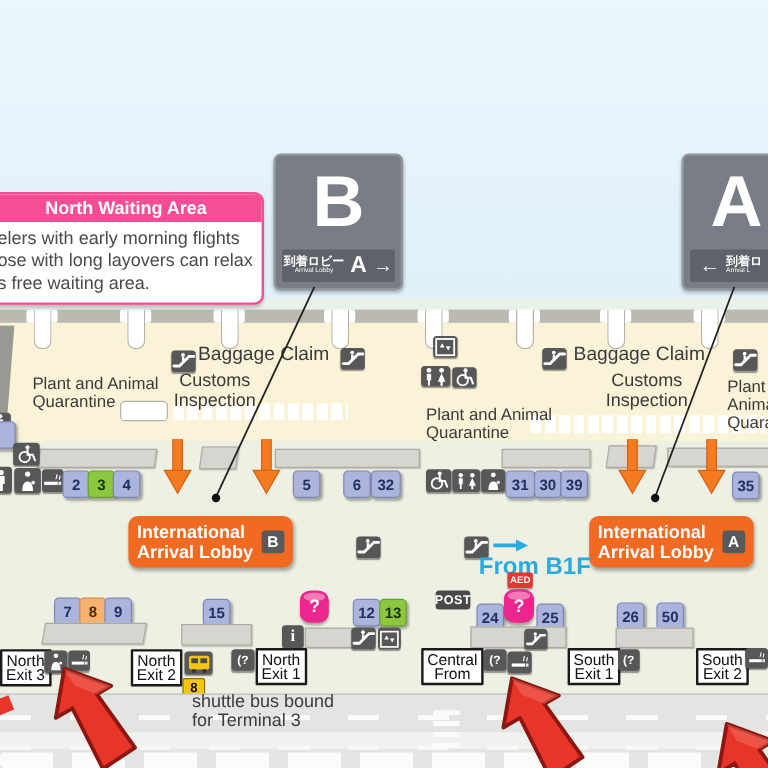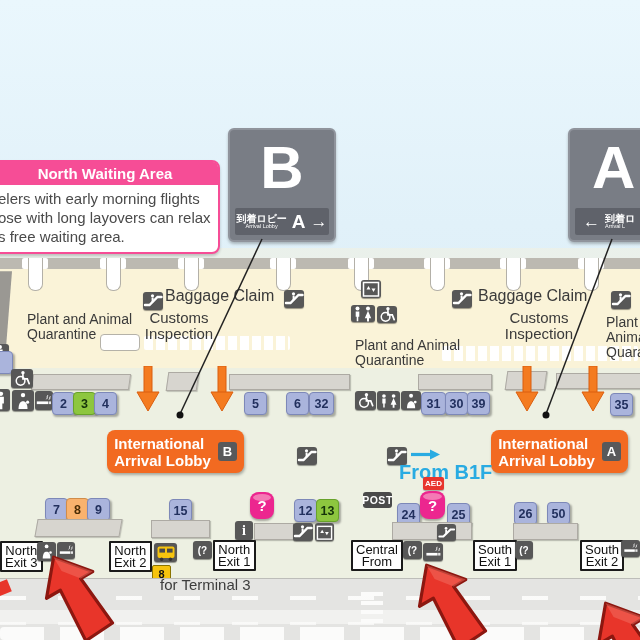--- a/index.html
+++ b/index.html
@@ -418,20 +418,21 @@
       </svg>
     </div>
 
   <div class="a road" style="left:0;top:578px;width:640px;height:62px"></div>
   <div class="a" style="left:0;top:610px;width:640px;height:14px;background:#f1f1ef"></div>
   <div class="a lane" style="left:0;top:596px;width:640px;height:4px;opacity:.9"></div>
   <div class="a lane" style="left:0;top:622px;width:640px;height:3px;opacity:.7"></div>
   <div class="a cross" style="left:0;top:627px;width:640px;height:13px"></div>
   <div class="a ladder" style="left:361px;top:592px;width:22px;height:48px"></div>
   <div class="a bustext" style="left:160px;top:577px">
+    <span style="display:block">shuttle bus bound</span>
     <span style="display:block">for Terminal 3</span>
   </div>
   <div class="a" style="left:-7px;top:582px;width:17px;height:13px;background:#e8352a;transform:rotate(-22deg)"></div>
 
   <svg class="a" style="left:40px;top:548px;transform:rotate(-30deg)" width="72" height="96" viewBox="0 0 60 90">
       <use href="#redarrow"></use>
     </svg>
   <svg class="a" style="left:413px;top:556px;transform:rotate(-30deg)" width="72" height="96" viewBox="0 0 60 90">
       <use href="#redarrow"></use>
     </svg>

